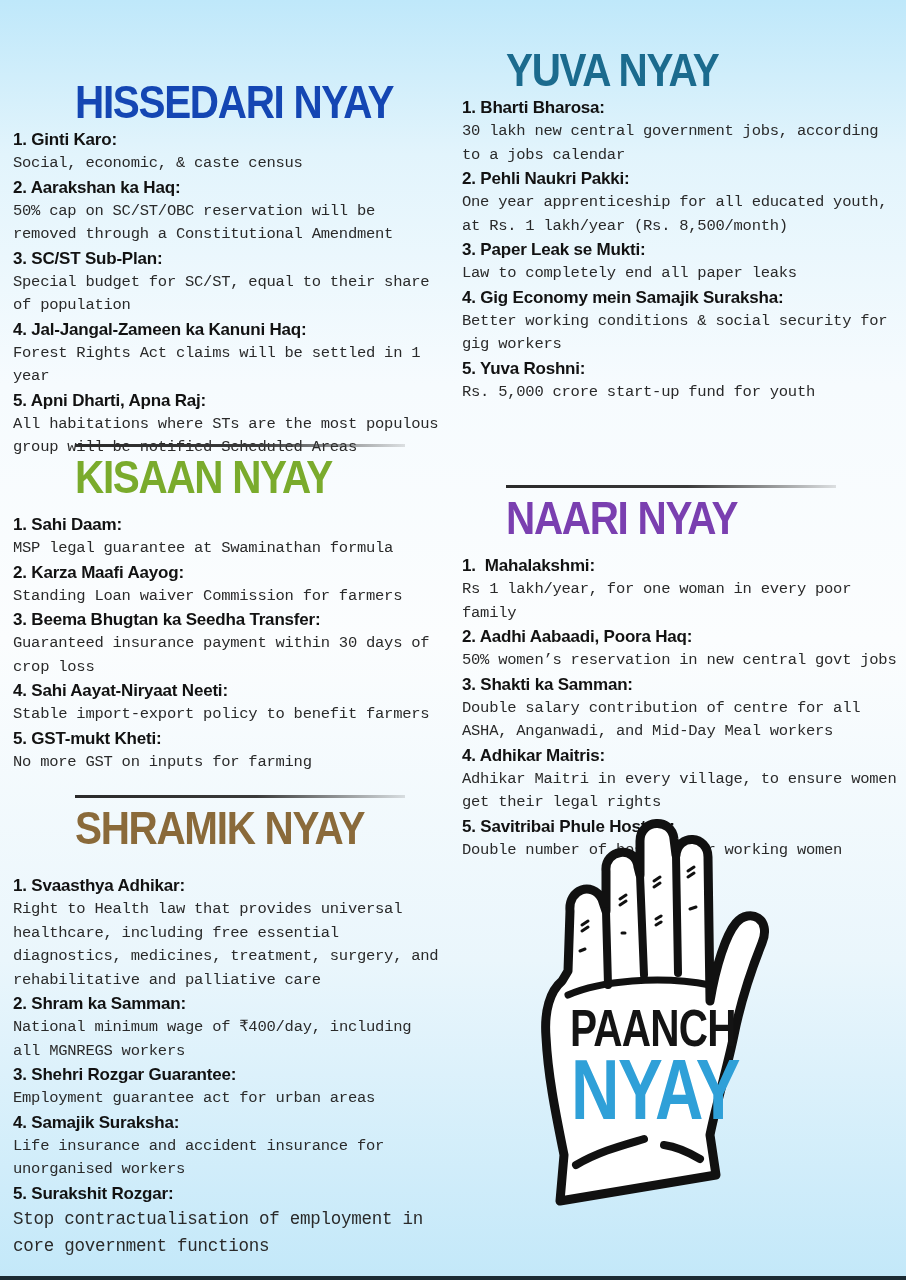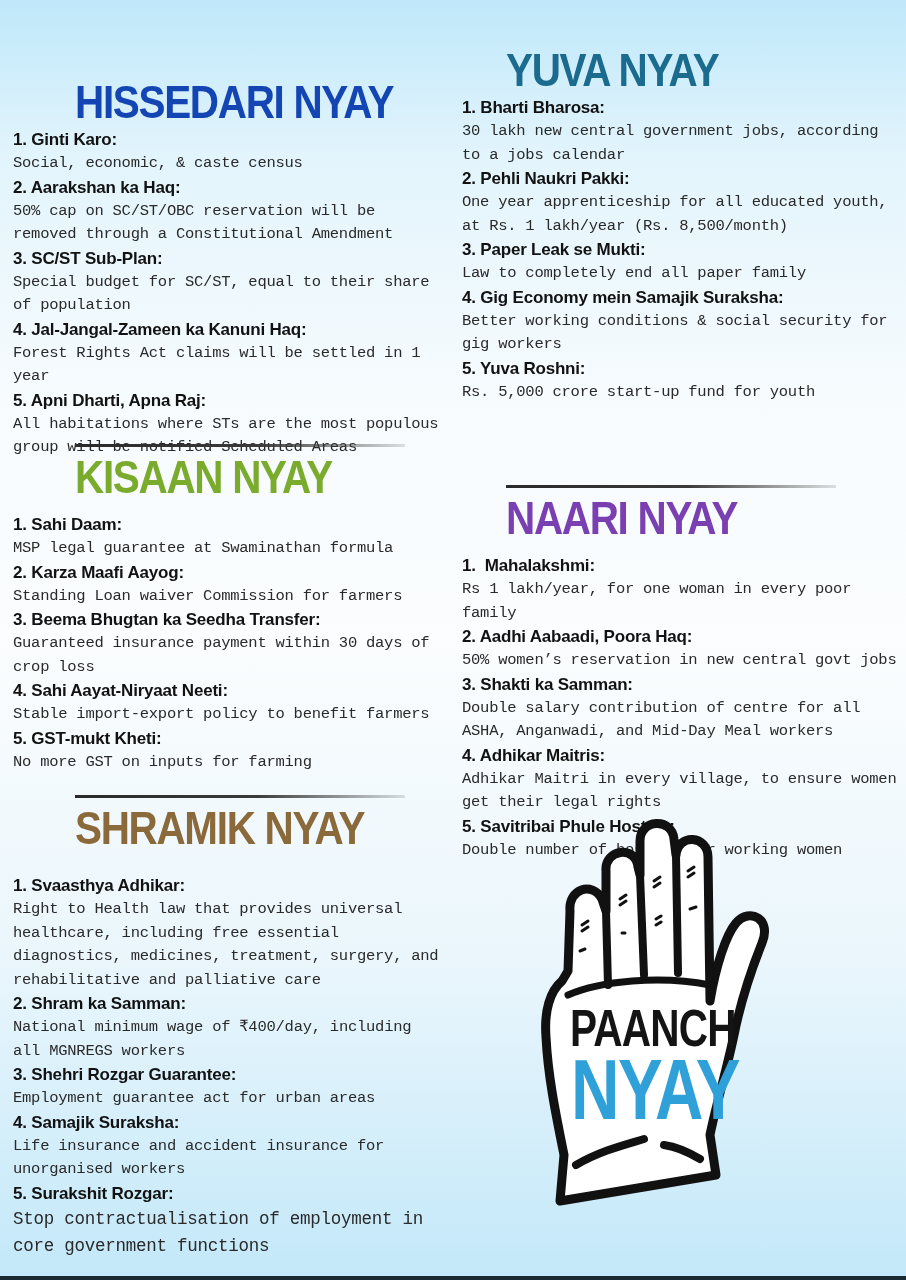--- a/index.html
+++ b/index.html
@@ -112,21 +112,21 @@
       <div>
         <div class="item-title">1. Bharti Bharosa:</div>
         <div class="item-desc">30 lakh new central government jobs, according to a jobs calendar</div>
       </div>
       <div>
         <div class="item-title">2. Pehli Naukri Pakki:</div>
         <div class="item-desc">One year apprenticeship for all educated youth, at Rs. 1 lakh/year (Rs. 8,500/month)</div>
       </div>
       <div>
         <div class="item-title">3. Paper Leak se Mukti:</div>
-        <div class="item-desc">Law to completely end all paper family</div>
+        <div class="item-desc">Law to completely end all paper leaks</div>
       </div>
       <div>
         <div class="item-title">4. Gig Economy mein Samajik Suraksha:</div>
         <div class="item-desc">Better working conditions &amp; social security for gig workers</div>
       </div>
       <div>
         <div class="item-title">5. Yuva Roshni:</div>
         <div class="item-desc">Rs. 5,000 crore start-up fund for youth</div>
       </div>
     </div>

